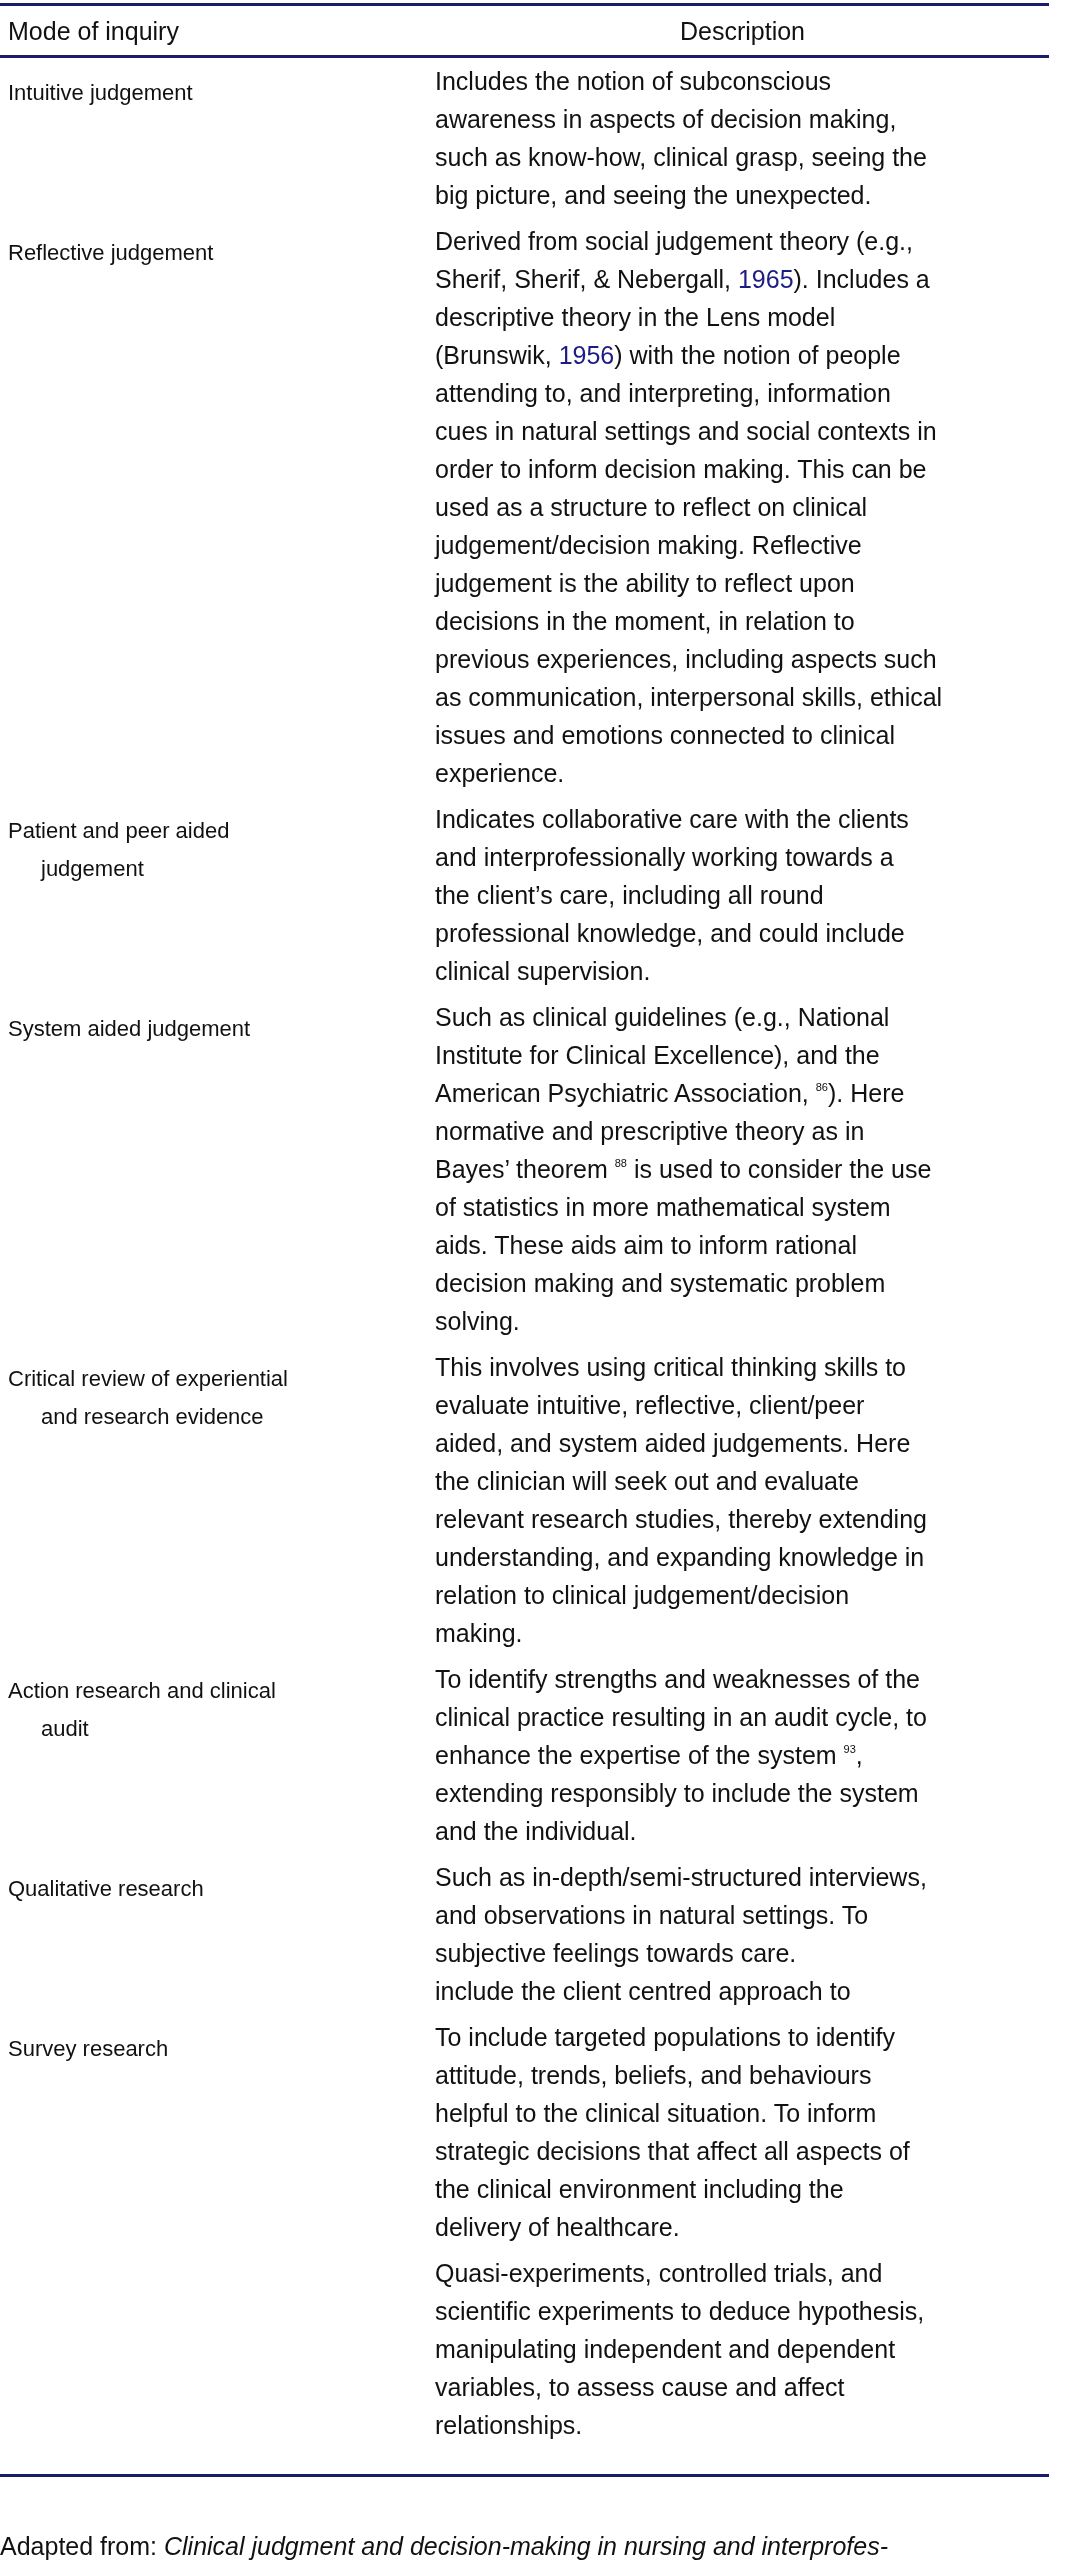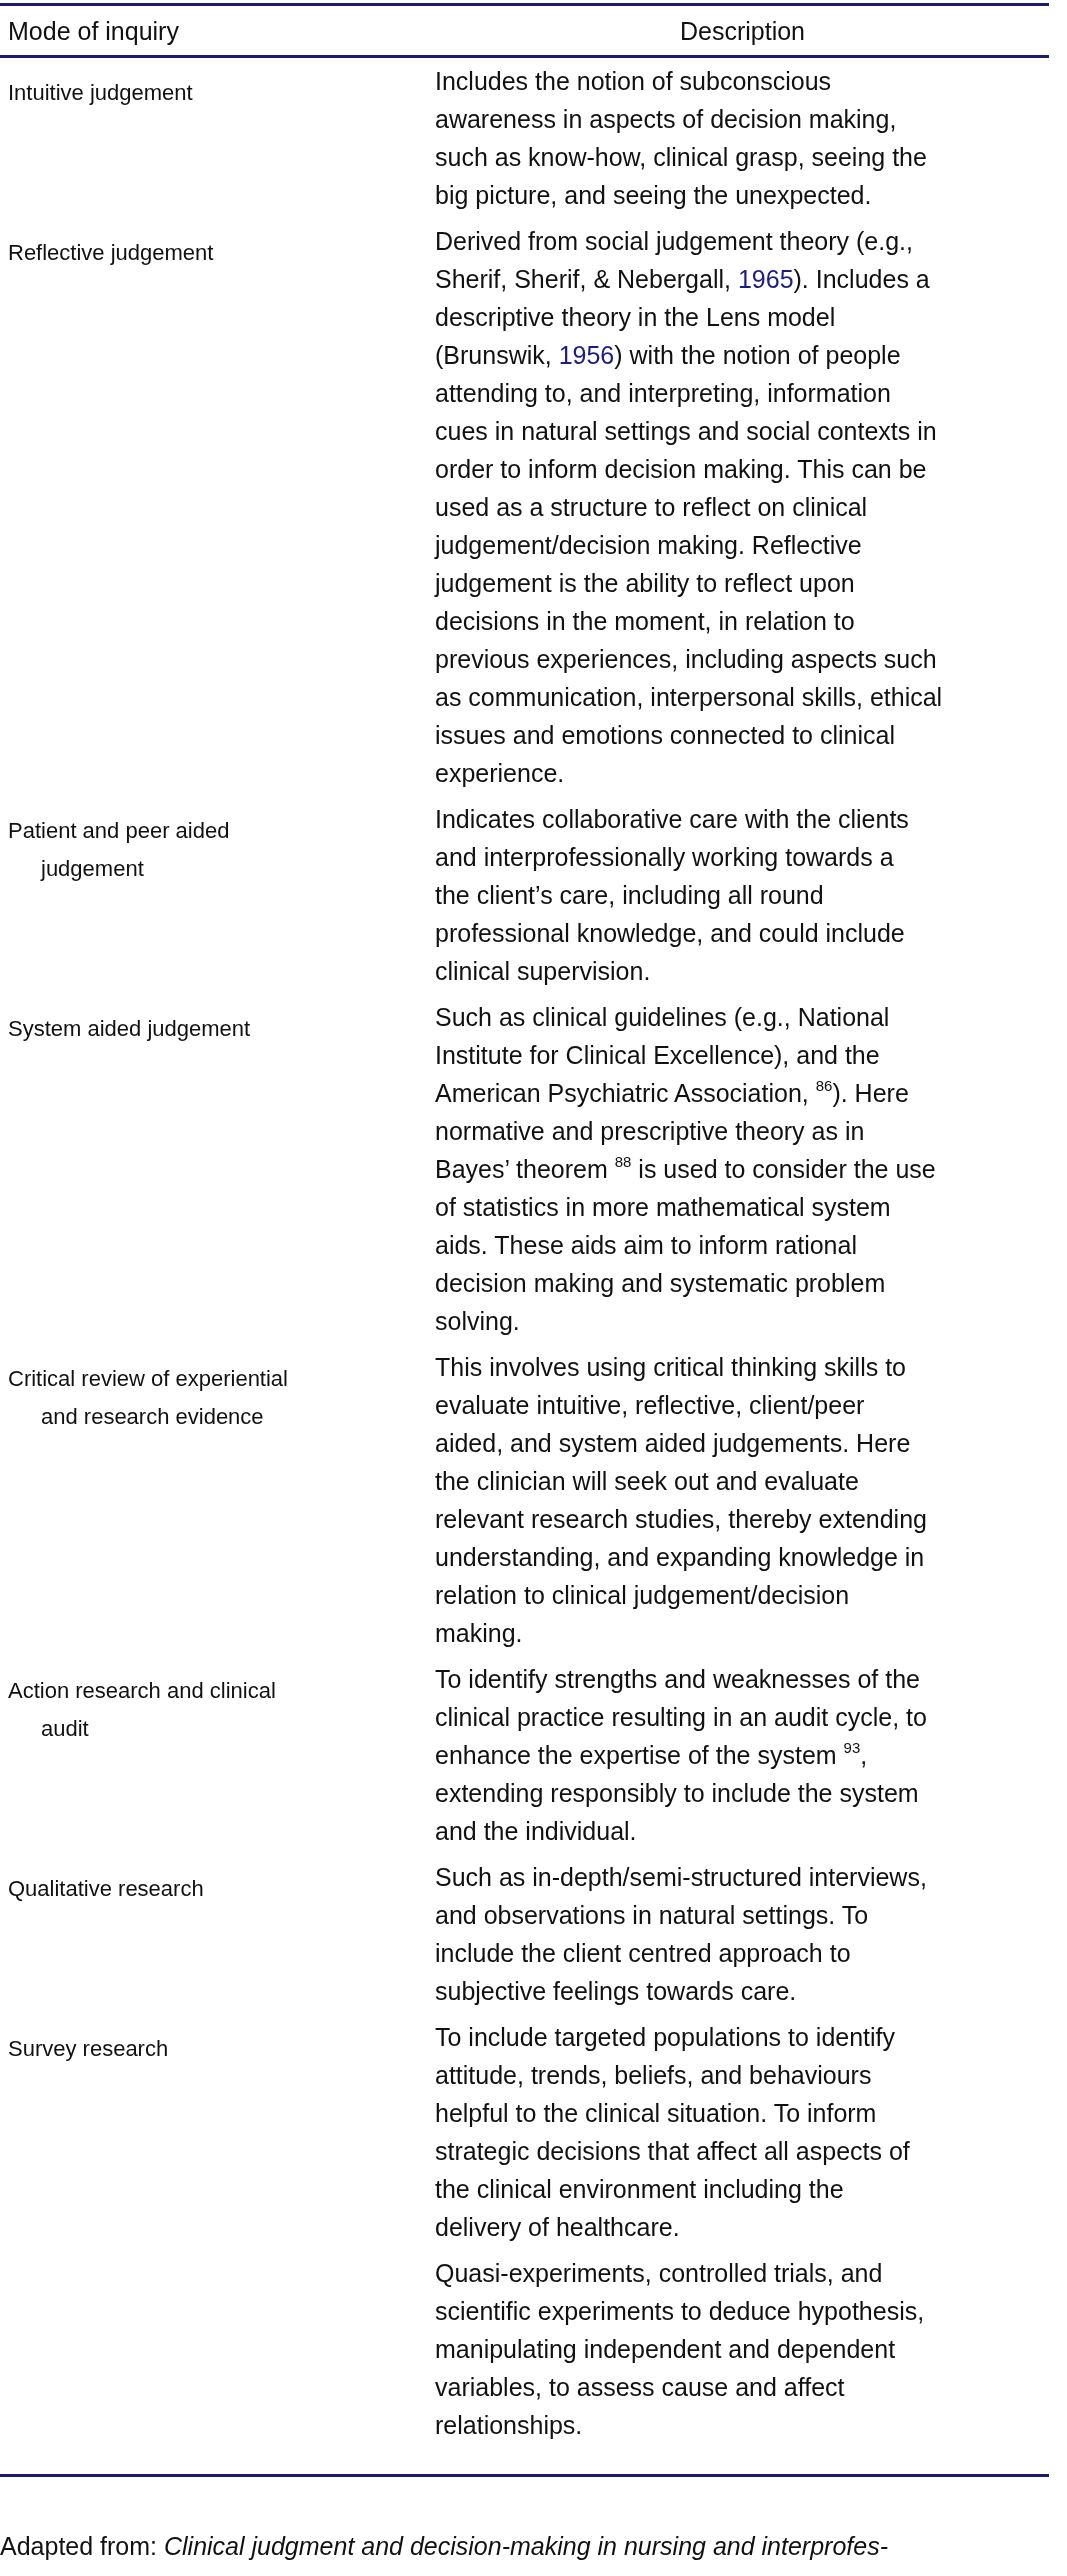--- a/index.html
+++ b/index.html
@@ -24,21 +24,21 @@
   }
   .col-mode .line { display: block; white-space: nowrap; }
   .col-mode .line.indent { padding-left: 33px; }
   .col-desc {
     margin-left: 435px; width: 615px;
     font-size: 25px; line-height: 38px; padding-bottom: 8px;
   }
   .col-desc .line { display: block; white-space: nowrap; }
   .link { color: #1c1c85; }
   .ital { font-style: italic; }
-  sup { font-size: 15px; line-height: 0; position: relative; top: -2px; }
+  sup { font-size: 11px; line-height: 0; position: relative; top: -2px; }
   .footnote {
     position: absolute; top: 2484px; left: 0; width: 1067px;
     font-size: 25px; line-height: 40px;
   }
   .footnote .line { display: block; white-space: nowrap; margin-top: 42px; }
   .footnote .line.indent { padding-left: 33px; }
 </style>
 </head>
 <body>
 
@@ -141,22 +141,22 @@
         <span class="line">and the individual.</span>
       </div>
     </div>
     <div class="row">
       <div class="col-mode">
         <span class="line">Qualitative research</span>
       </div>
       <div class="col-desc">
         <span class="line">Such as in-depth/semi-structured interviews,</span>
         <span class="line">and observations in natural settings. To</span>
+        <span class="line">subjective feelings towards care.</span>
         <span class="line">include the client centred approach to</span>
-        <span class="line">subjective feelings towards care.</span>
       </div>
     </div>
     <div class="row">
       <div class="col-mode">
         <span class="line">Survey research</span>
       </div>
       <div class="col-desc">
         <span class="line">To include targeted populations to identify</span>
         <span class="line">attitude, trends, beliefs, and behaviours</span>
         <span class="line">helpful to the clinical situation. To inform</span>

